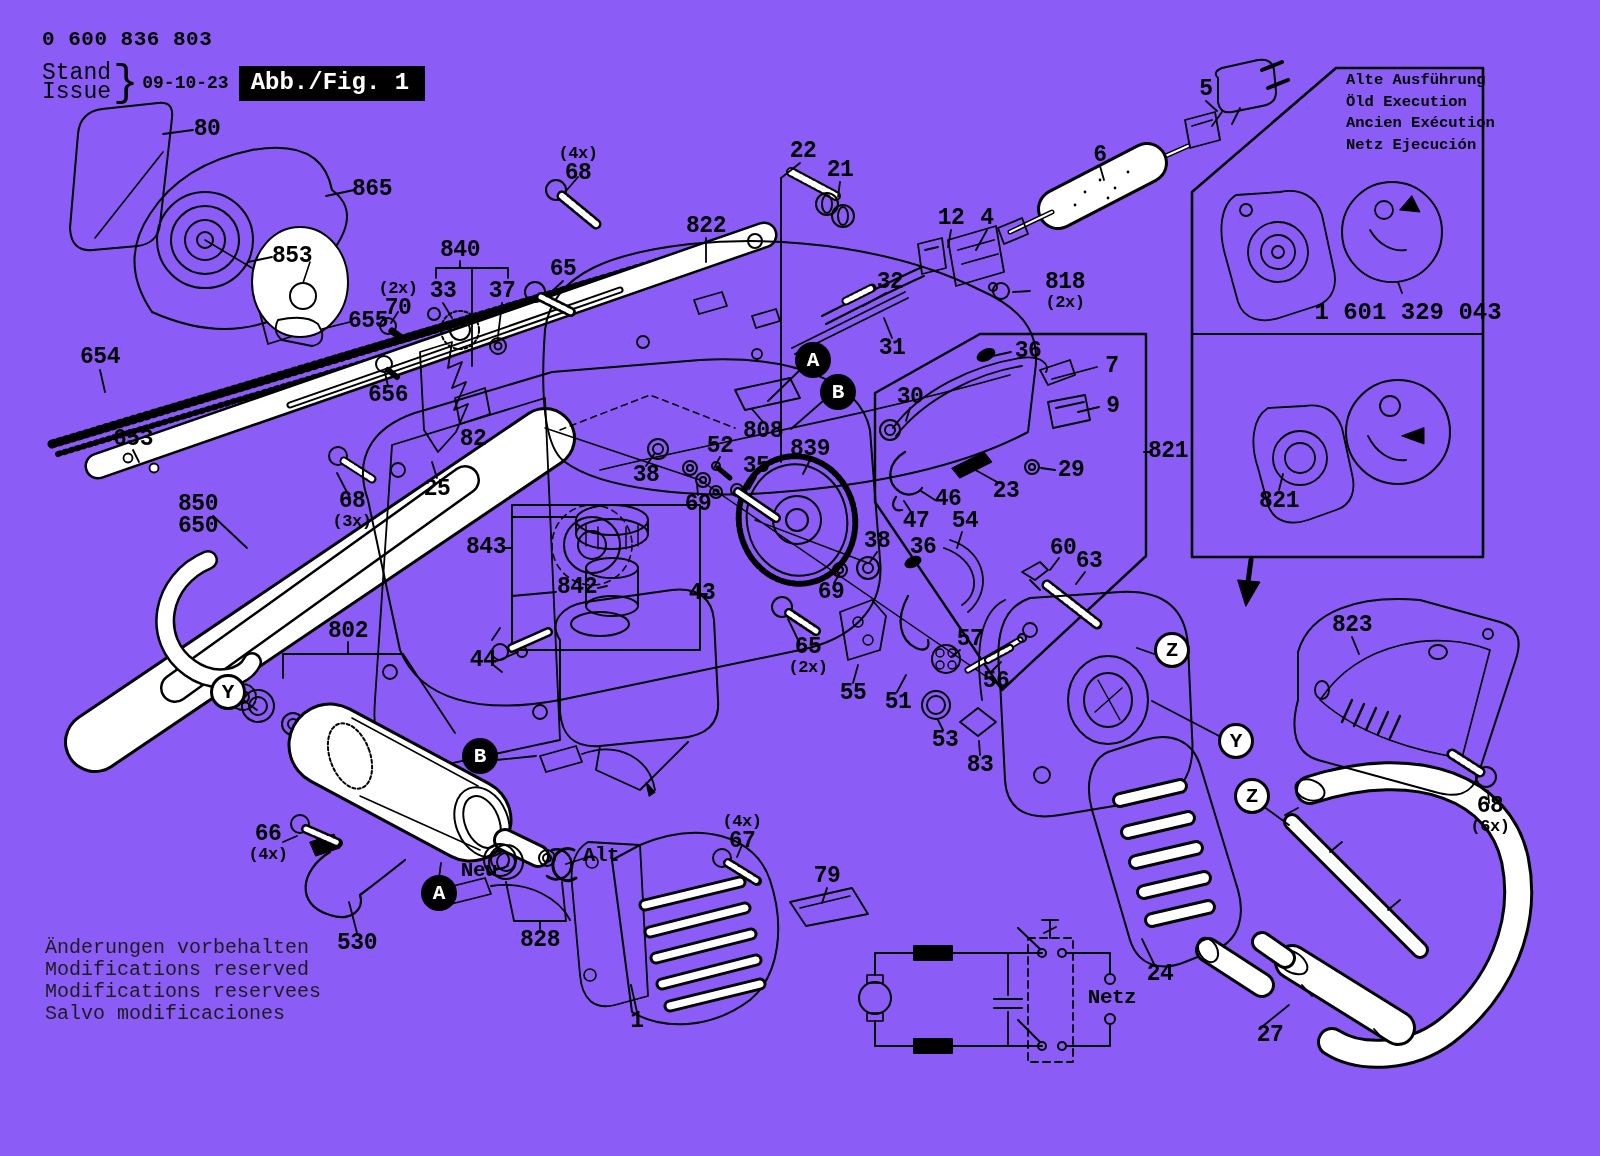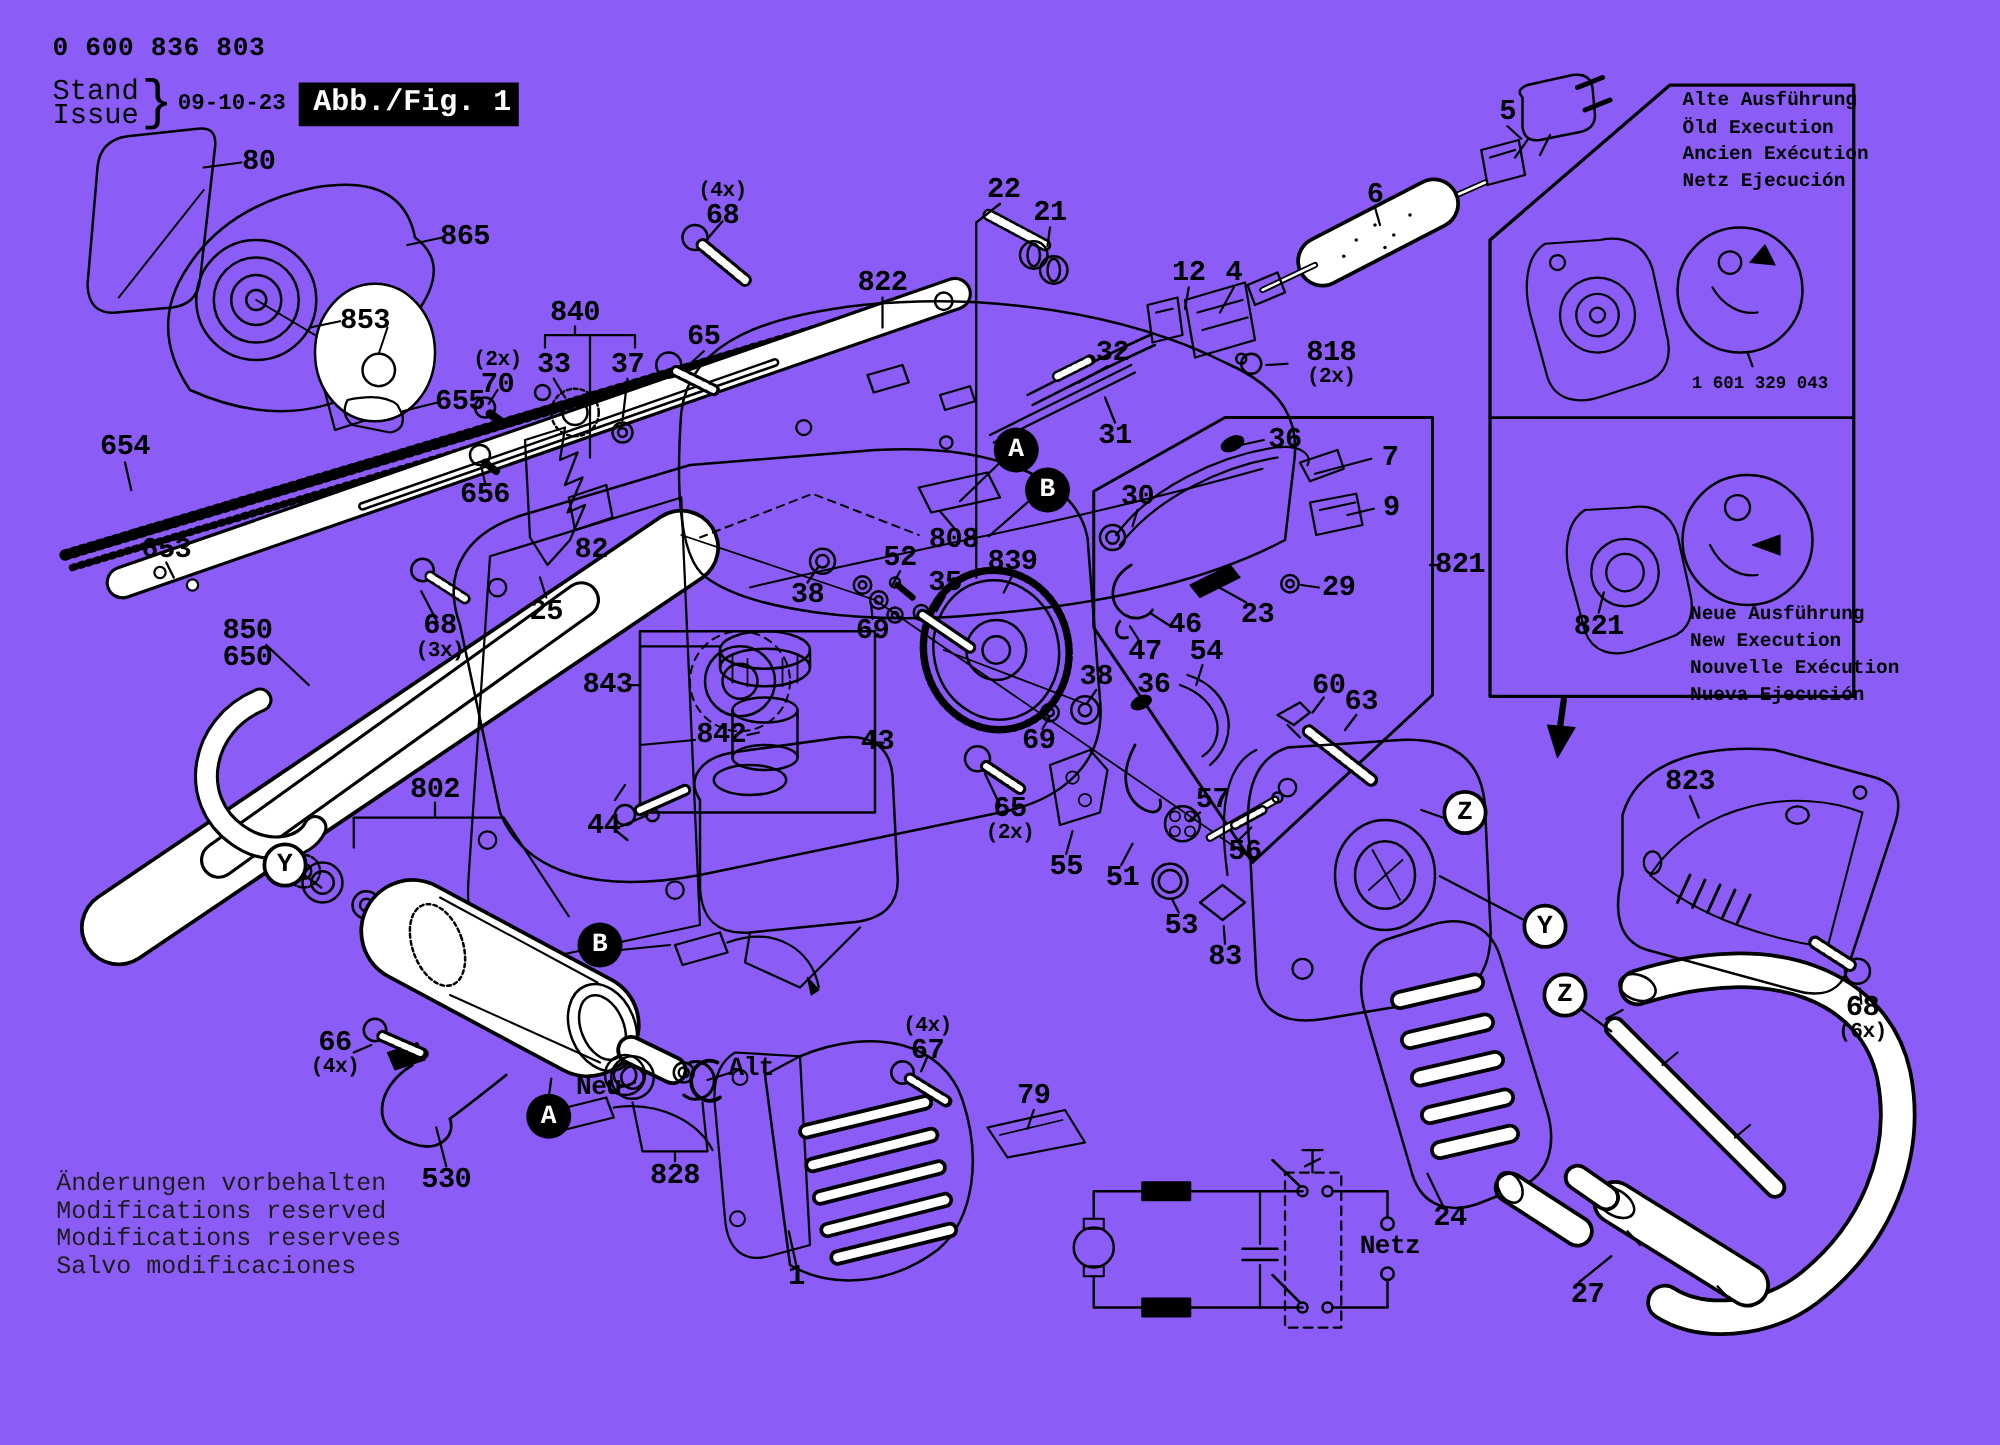--- a/index.html
+++ b/index.html
@@ -8,28 +8,28 @@
   svg.art{position:absolute;left:0;top:0;z-index:1;}
   .layer{position:absolute;left:0;top:0;width:100%;height:100%;z-index:2;}
 
   
   .hdr{position:absolute;left:42px;top:28px;z-index:3;}
   .hdr .pn{font-size:21px;font-weight:700;letter-spacing:0.5px;}
   .hdr .standrow{display:flex;align-items:center;margin-top:8px;}
   .hdr .si{font-size:23px;line-height:19px;}
   .hdr .brace{font-size:42px;font-weight:400;margin:0 4px 0 2px;transform:scaleY(1.05);}
   .hdr .date{font-size:18px;font-weight:600;margin-right:10px;}
-  .badge{background:#000;color:#fff;font-size:24px;font-weight:700;padding:3px 6px 5px 12px;}
+  .badge{background:#000;color:#fff;font-size:24px;font-weight:700;padding:3px 16px 5px 12px;}
 
   
   .ftr{position:absolute;left:45px;top:937px;font-size:20px;line-height:22px;color:#1c1c1c;z-index:3;}
 
   
   .inset-old{position:absolute;left:1346px;top:70px;font-size:15.5px;font-weight:700;line-height:21.5px;z-index:3;}
-  .inset-old-num{position:absolute;left:1408px;top:299px;transform:translateX(-50%);font-size:14px;font-weight:700;z-index:3;white-space:nowrap;}
+  .inset-old-num{position:absolute;left:1408px;top:299px;transform:translateX(-50%);font-size:24px;font-weight:700;z-index:3;white-space:nowrap;}
   .inset-new{position:absolute;left:1352px;top:481px;font-size:15.5px;font-weight:700;line-height:21.5px;z-index:3;}
 
   
   .plabel{position:absolute;transform:translate(-50%,-50%);text-align:center;line-height:1.02;
           font-weight:700;font-size:23px;letter-spacing:-0.5px;white-space:nowrap;z-index:4;}
   .plabel .num{display:block;}
   .plabel .qty{display:block;font-size:17px;font-weight:700;}
   .plabel.word .num{font-size:21px;}
 
   
@@ -446,26 +446,20 @@
     </div>
   </div>
 
   <div class="inset-old">
       <div>Alte Ausführung</div>
       <div>Öld Execution</div>
       <div>Ancien Exécution</div>
       <div>Netz Ejecución</div>
     </div>
   <div class="inset-old-num">1 601 329 043</div>
-  <div class="inset-new">
-      <div>Neue Ausführung</div>
-      <div>New Execution</div>
-      <div>Nouvelle Exécution</div>
-      <div>Nueva Ejecución</div>
-    </div>
 
   <div class="ftr">
       <div>Änderungen vorbehalten</div>
       <div>Modifications reserved</div>
       <div>Modifications reservees</div>
       <div>Salvo modificaciones</div>
     </div>
 
   <div class="layer" id="labels">
       <div class="plabel" style="left: 207px; top: 130px;">

